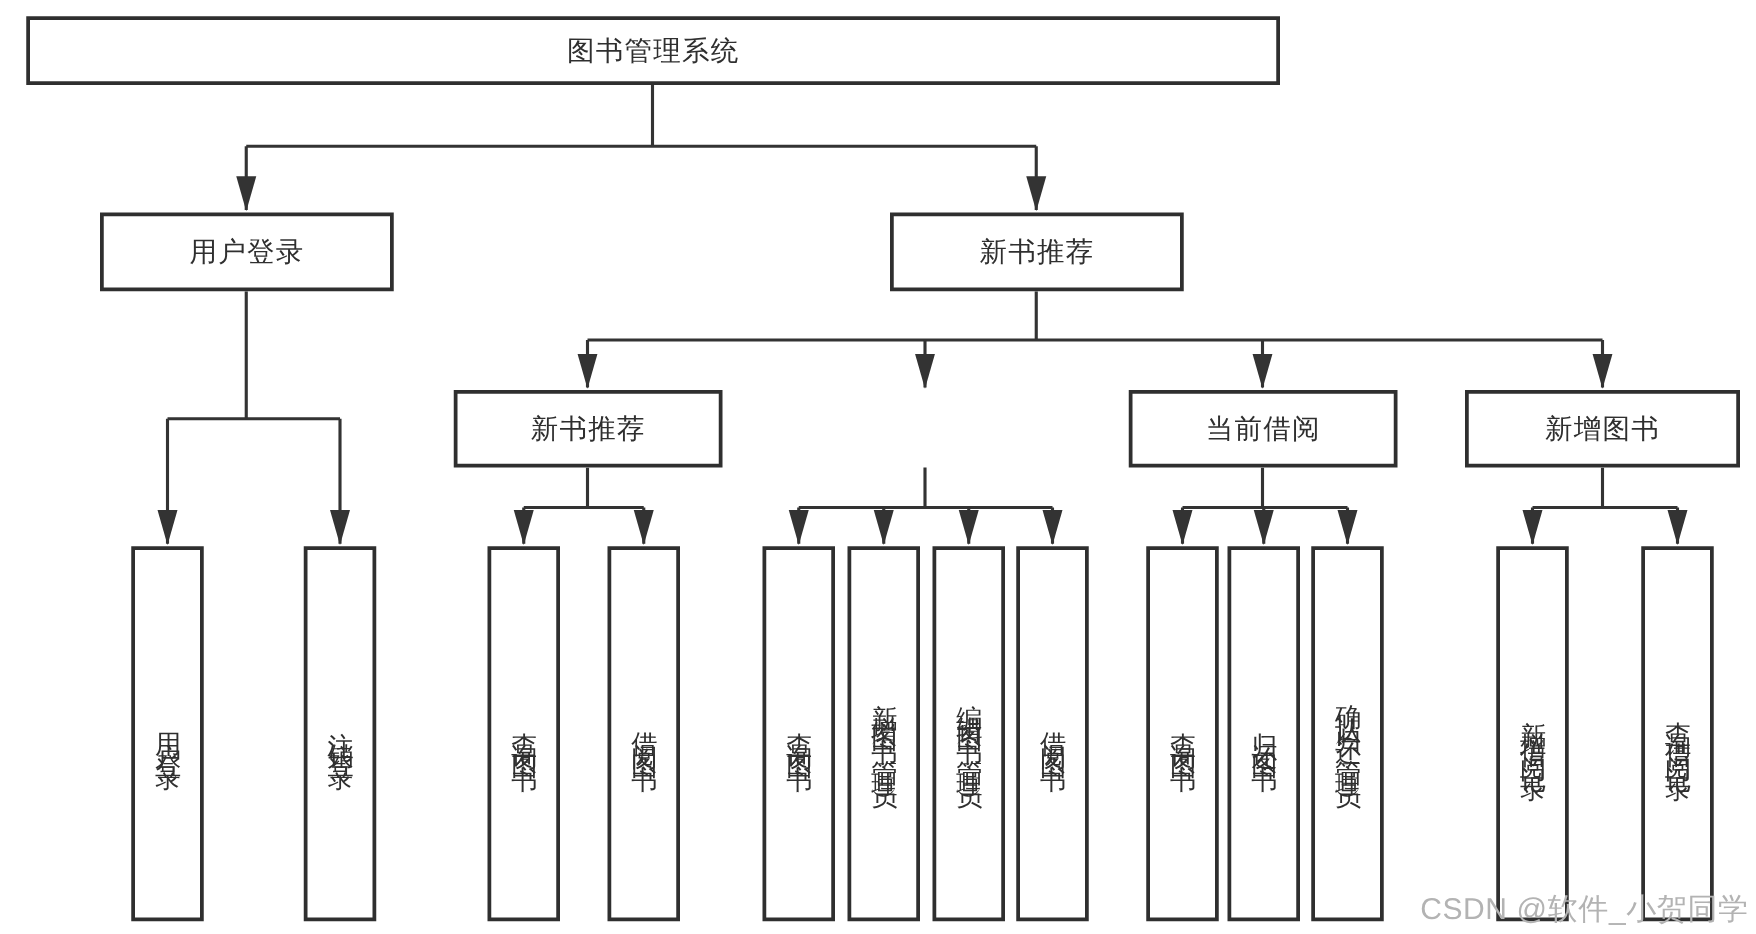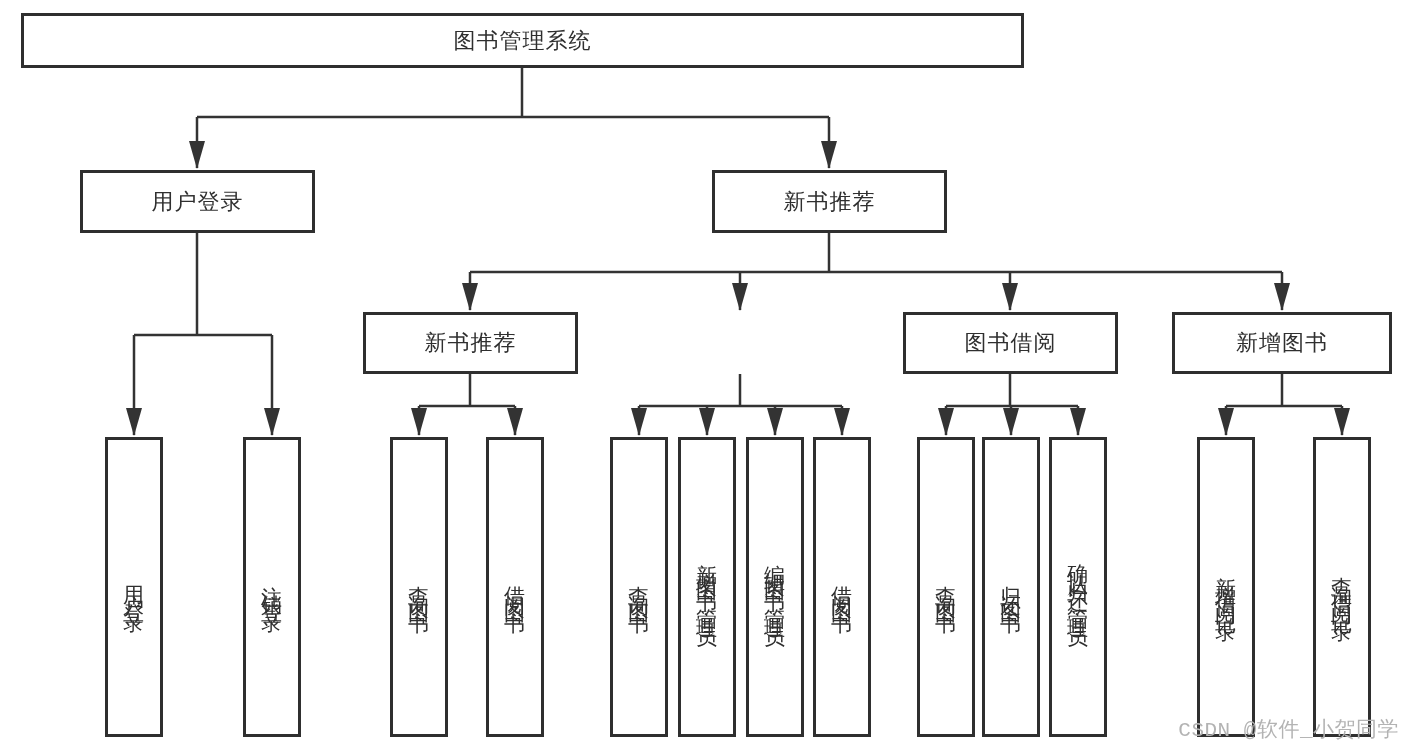--- a/index.html
+++ b/index.html
@@ -41,25 +41,24 @@
   .vbox span{
     writing-mode:vertical-rl;
     font-size:21px;color:var(--text);
     letter-spacing:9px;
     line-height:1;
     white-space:nowrap;
   }
   .watermark{
     position:absolute;
     right:6px;bottom:4px;
-    font-size:21px;
+    font-size:24px;
     color:var(--wm);
     letter-spacing:0.5px;
     z-index:4;
-    font-family:Liberation Mono, monospace;
   }
 </style>
 </head>
 <body>
 
 <div class="canvas">
 
   <svg class="wires" viewBox="0 0 1405 747" xmlns="http://www.w3.org/2000/svg">
     <defs>
       <marker id="arw" viewBox="0 0 28 18" refX="27" refY="9" markerWidth="28" markerHeight="18" markerUnits="userSpaceOnUse" orient="auto">
@@ -100,21 +99,21 @@
     <path class="edge" d="M1226 406 V435" marker-end="url(#arw)"></path>
     <path class="edge" d="M1342 406 V435" marker-end="url(#arw)"></path>
   </svg>
 
   <div class="hbox" style="left:21px;top:13px;width:1003px;height:55px">图书管理系统</div>
 
   <div class="hbox" style="left:80px;top:170px;width:235px;height:63px">用户登录</div>
   <div class="hbox" style="left:712px;top:170px;width:235px;height:63px">新书推荐</div>
 
   <div class="hbox" style="left:363px;top:312px;width:215px;height:62px">新书推荐</div>
-  <div class="hbox" style="left:903px;top:312px;width:215px;height:62px">图书借阅</div>
+  <div class="hbox" style="left:903px;top:312px;width:215px;height:62px">当前借阅</div>
   <div class="hbox" style="left:1172px;top:312px;width:220px;height:62px">新增图书</div>
 
   <div class="vbox" style="left:105px">
     <span>用户登录</span>
   </div>
   <div class="vbox" style="left:243px">
     <span>注销登录</span>
   </div>
 
   <div class="vbox" style="left:390px">

